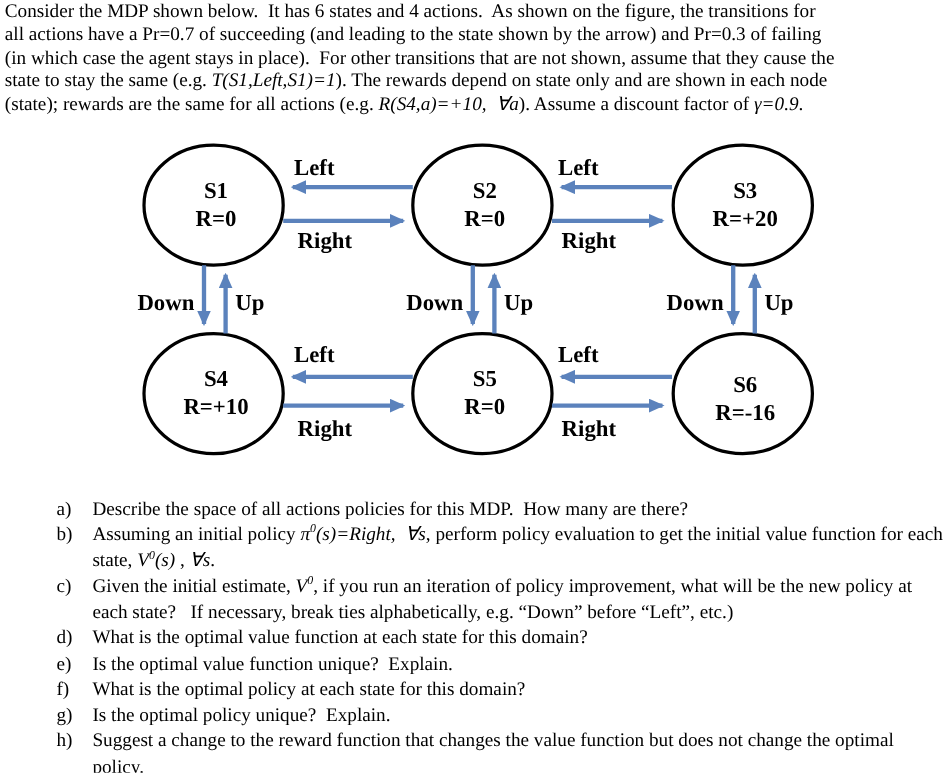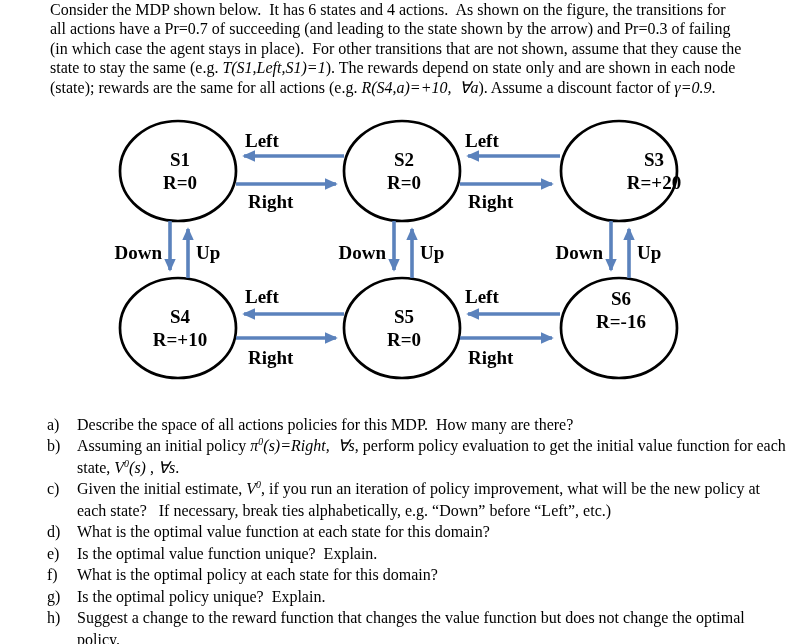--- a/index.html
+++ b/index.html
@@ -4,21 +4,21 @@
 <style>
   html,body { margin:0; padding:0; }
   body {
     width:790px; height:644px; position:relative; overflow:hidden;
     background:#ffffff; color:#000000;
     font-family:"Liberation Serif", serif;
   }
   
   .intro { position:absolute; left:4px; top:0px; width:786px;
            font-size:16px; line-height:19.4px; }
-  .iline { white-space:pre;margin-left:46px; }
+  .iline { white-space:pre; }
   .it { font-style:italic; }
   sup { font-size:0.62em; line-height:0; }
 
   
   .diagram { position:absolute; left:0; top:108px; width:790px; height:294px;
              font-size:19px; font-weight:600; }
   .diagram svg { position:absolute; left:0; top:0; }
   .node { position:absolute; width:120px; text-align:center; line-height:23px; }
   .elabel { position:absolute; height:23px; line-height:23px; }
   .elabel.ctr { width:90px; text-align:left; }
@@ -75,33 +75,33 @@
   </svg>
 
   <div class="node" style="left:120px; top:40px;">
     <div>S1</div>
     <div>R=0</div>
   </div>
   <div class="node" style="left:344px; top:40px;text-align:center;">
     <div>S2</div>
     <div>R=0</div>
   </div>
-  <div class="node" style="left:561px; top:40px;padding-left:33px;">
+  <div class="node" style="left:561px; top:40px;">
     <div>S3</div>
     <div>R=+20</div>
   </div>
   <div class="node" style="left:120px; top:197px;">
     <div>S4</div>
     <div>R=+10</div>
   </div>
   <div class="node" style="left:344px; top:197px;">
     <div>S5</div>
     <div>R=0</div>
   </div>
-  <div class="node" style="left:561px; top:179px;">
+  <div class="node" style="left:561px; top:202px;">
     <div>S6</div>
     <div>R=-16</div>
   </div>
 
   <div class="elabel ctr" style="left:245px; top:21px;">Left</div>
   <div class="elabel ctr" style="left:248px; top:82px;">Right</div>
   <div class="elabel ctr" style="left:465px; top:21px;">Left</div>
   <div class="elabel ctr" style="left:468px; top:82px;">Right</div>
   <div class="elabel ctr" style="left:245px; top:177px;">Left</div>
   <div class="elabel ctr" style="left:248px; top:238px;">Right</div>

